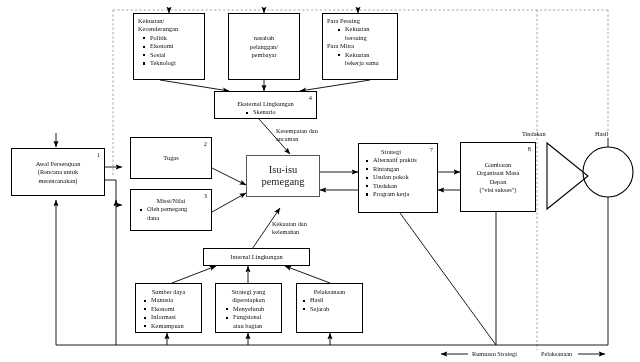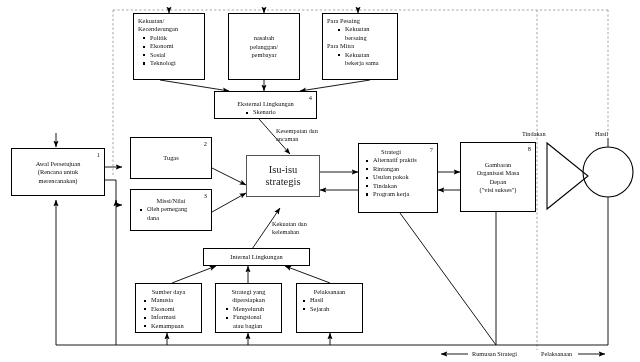--- a/index.html
+++ b/index.html
@@ -245,21 +245,21 @@
     <span class="num">3</span>
     <span class="ttl">Missi/Nilai</span>
     <ul style="padding-left:12px;">
       <li>Oleh pemegang</li>
       <li class="cont">dana</li>
     </ul>
   </div>
 
   <div class="center-node" style="left:246px; top:155px; width:74px; height:42px;">
     <span>Isu-isu
-strategis</span>
+pemegang</span>
   </div>
 
   <div class="node" style="left:358px; top:143px; width:80px; height:70px; padding-top:4px;">
     <span class="num">7</span>
     <span class="ttl" style="text-align:center; padding-right:14px;">Strategi</span>
     <ul style="padding-left:10px;">
       <li>Alternatif praktis</li>
       <li>Rintangan</li>
       <li>Usulan pokok</li>
       <li>Tindakan</li>

